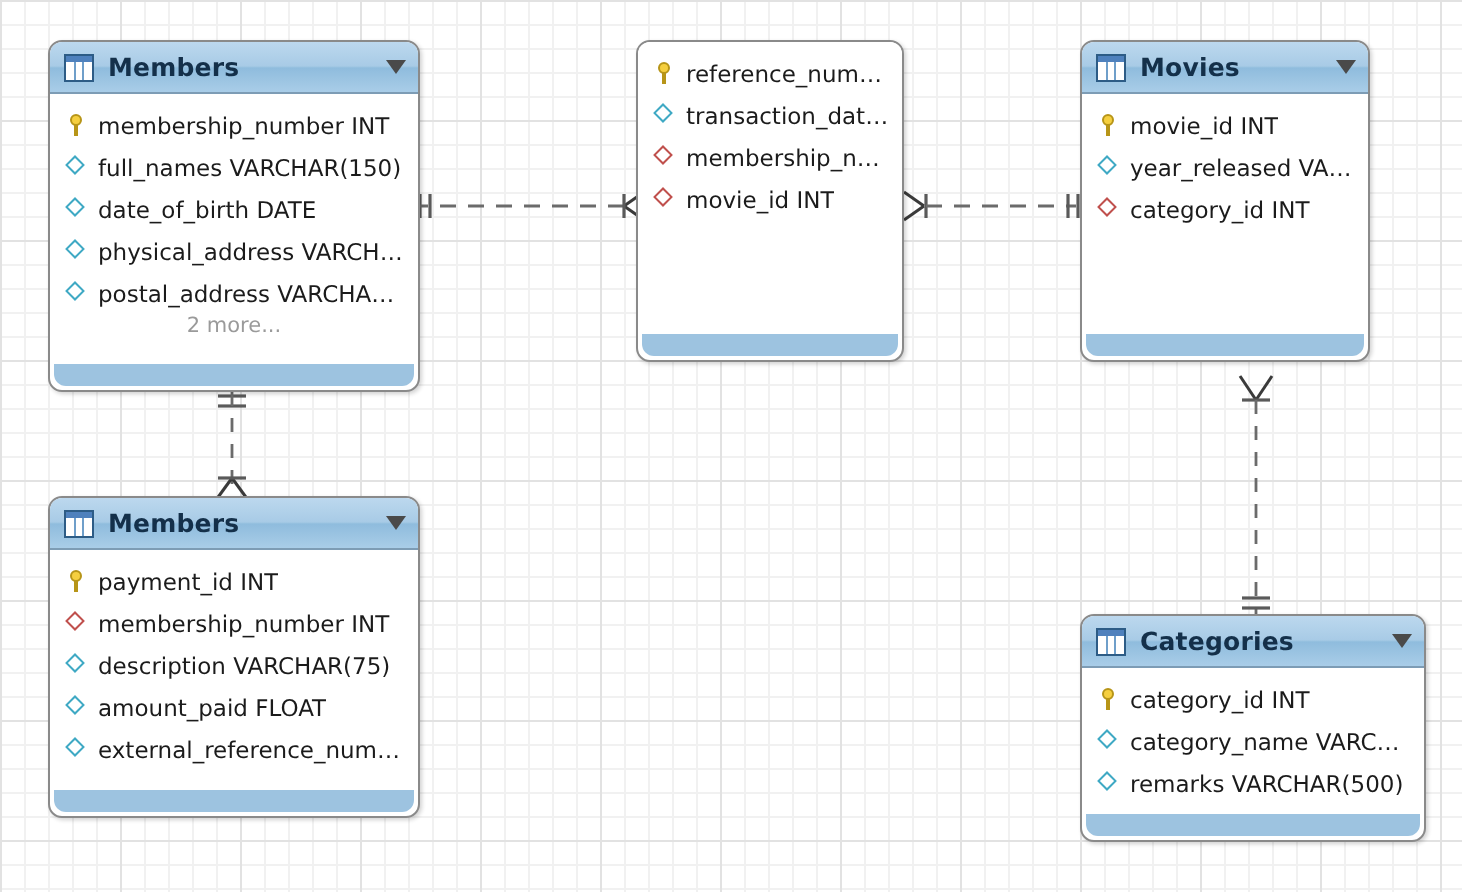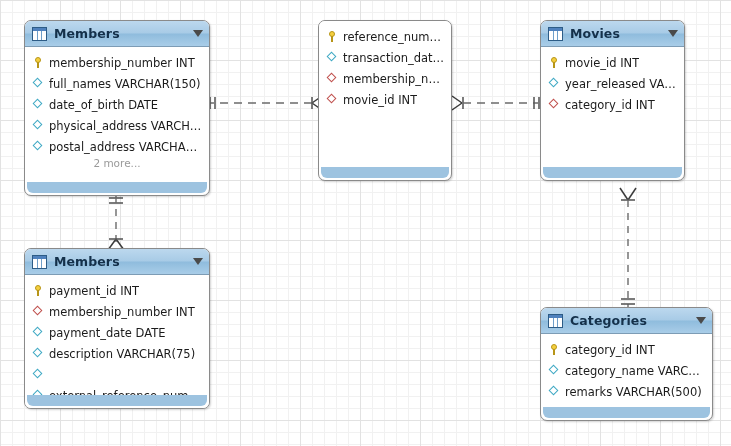--- a/index.html
+++ b/index.html
@@ -316,28 +316,25 @@
           <div class="field">
             <span class="ico ico-key"></span>
             <span class="field-label">payment_id INT</span>
           </div>
           <div class="field">
             <span class="ico ico-fk"></span>
             <span class="field-label">membership_number INT</span>
           </div>
           <div class="field">
             <span class="ico ico-diamond"></span>
-            <span class="field-label">payment_date DATE</span>
-          </div>
-          <div class="field">
-            <span class="ico ico-diamond"></span>
             <span class="field-label">description VARCHAR(75)</span>
           </div>
           <div class="field">
             <span class="ico ico-diamond"></span>
+            <span class="field-label">amount_paid FLOAT</span>
           </div>
           <div class="field">
             <span class="ico ico-diamond"></span>
             <span class="field-label">external_reference_number INT</span>
           </div>
         </div>
         <div class="entity-footer"></div>
       </div>
       <div class="entity" style="left: 540px; top: 307px; width: 173px; height: 114px;">
         <div class="entity-header">

